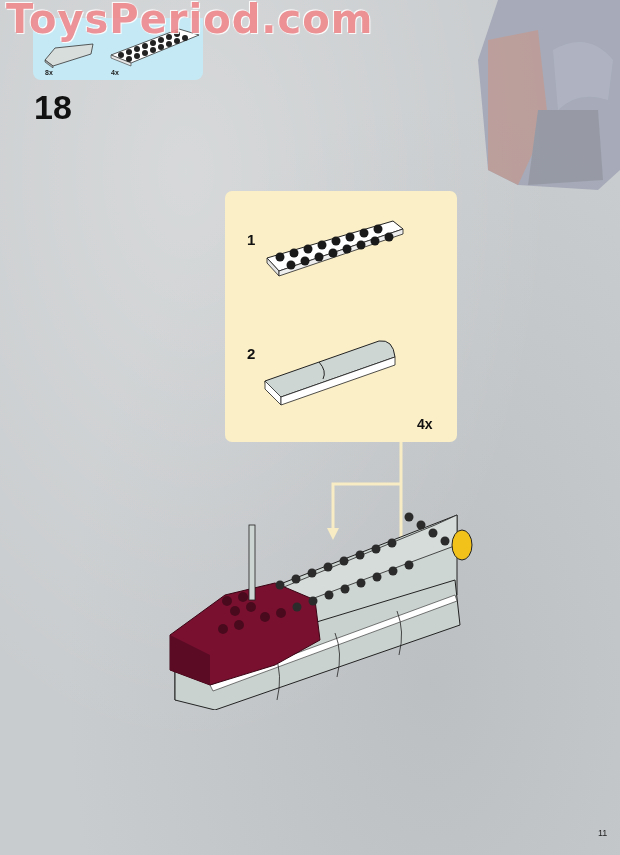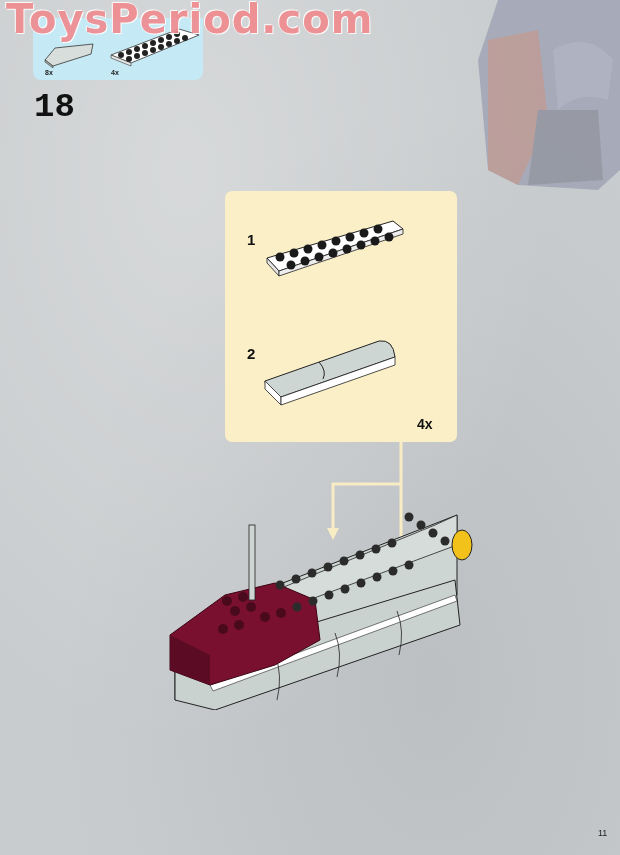--- a/index.html
+++ b/index.html
@@ -21,21 +21,21 @@
   }
   .parts-box {
     position: absolute; left: 33px; top: 18px; width: 170px; height: 62px;
     background: #c5eaf5; border-radius: 0 0 8px 8px;
   }
   .part { position: absolute; }
   .part-label { position: absolute; font-size: 7px; font-weight: bold; color: #222; }
   .step-number {
     position: absolute; left: 34px; top: 88px;
     font-size: 34px; font-weight: bold; color: #111;
-    font-family: Liberation Mono, monospace;
+    font-family: Liberation Sans, sans-serif;
   }
   .vader {
     position: absolute; left: 478px; top: 0; width: 142px; height: 195px; opacity: 0.55;
   }
   .callout {
     position: absolute; left: 225px; top: 191px; width: 232px; height: 251px;
     background: #fbefc7; border-radius: 7px;
   }
   .sub-step { position: absolute; font-size: 15px; font-weight: bold; color: #111; }
   .qty { position: absolute; font-size: 14px; font-weight: bold; color: #111; }

